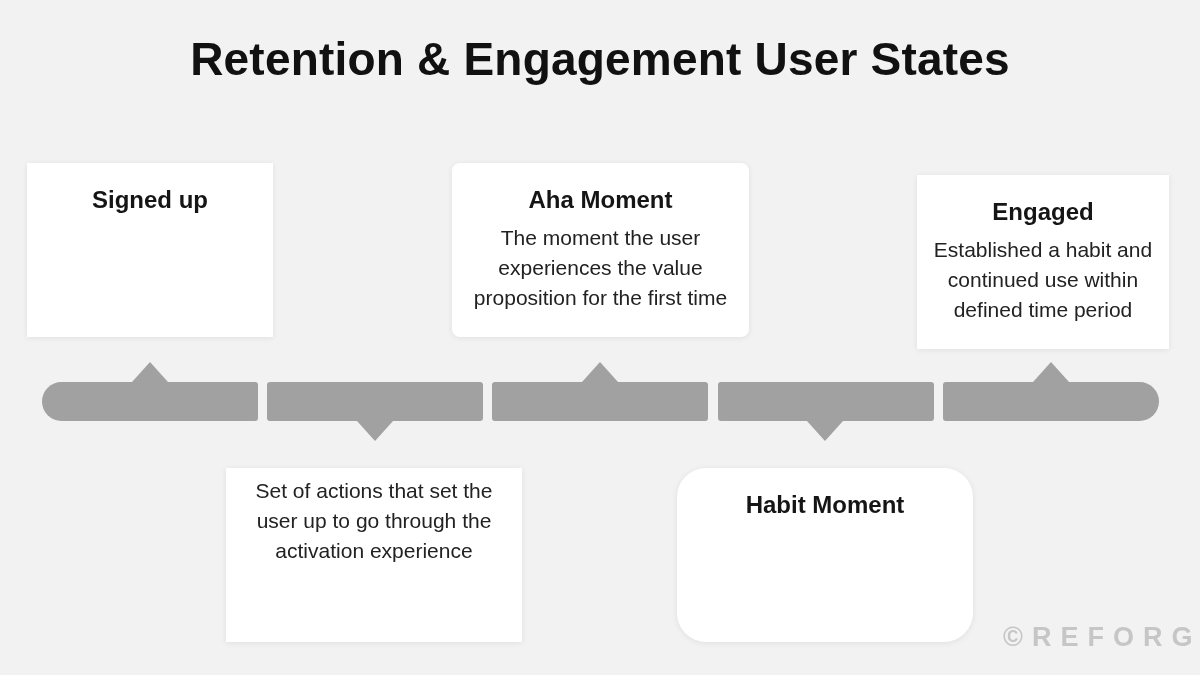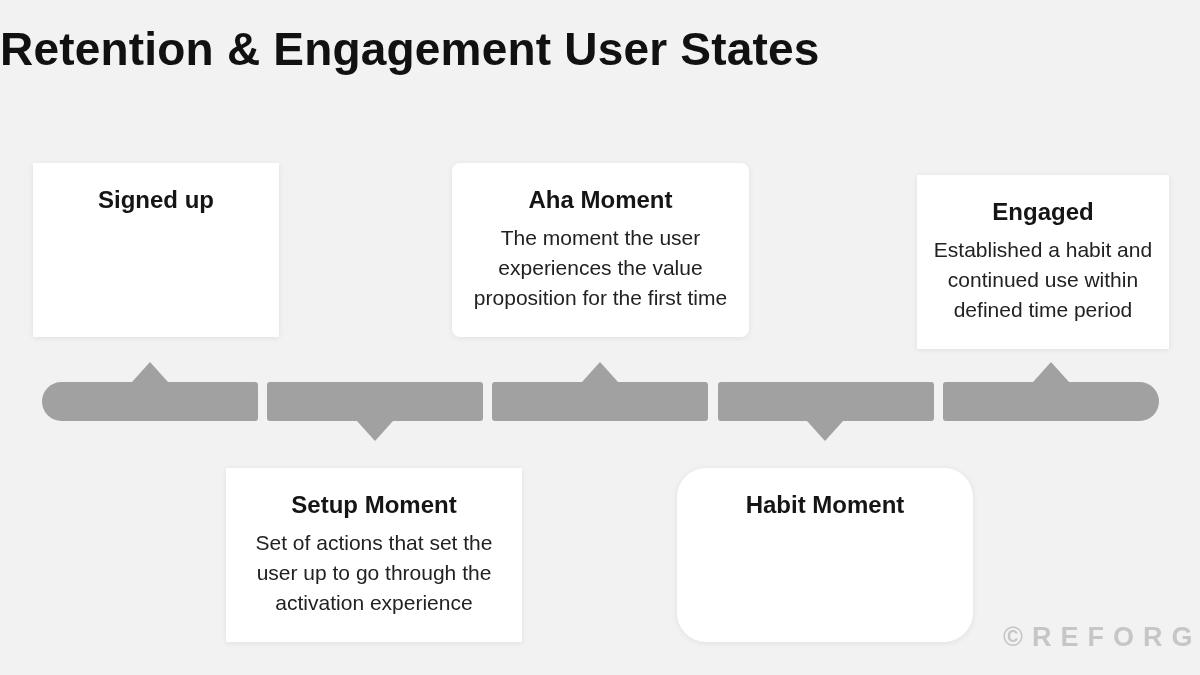--- a/index.html
+++ b/index.html
@@ -2,22 +2,22 @@
 <html><head>
 <meta charset="utf-8">
 <style>
   html, body { margin: 0; padding: 0; }
   body {
     width: 1200px; height: 675px; overflow: hidden;
     background: #f2f2f2; position: relative;
     font-family: "Liberation Sans", sans-serif; color: #111;
   }
   .title {
-    position: absolute; left: 0; top: 22px; width: 1200px;
-    font-size: 46px; font-weight: bold;
+    position: absolute; left: 0; top: 32px; width: 1200px;
+    text-align: center; font-size: 46px; font-weight: bold;
     letter-spacing: 0.2px; color: #111;
   }
   .card {
     position: absolute; background: #ffffff;
     box-shadow: 0 1px 6px rgba(0,0,0,0.08);
     text-align: center; box-sizing: border-box;
   }
   .card-title {
     display: block; font-size: 24px; font-weight: bold; color: #151515;
     margin-top: 22px; line-height: 30px;
@@ -42,21 +42,21 @@
   .watermark {
     position: absolute; left: 1003px; top: 622px;
     font-size: 27px; font-weight: bold; color: #c6c6c6; letter-spacing: 9px;
   }
 </style>
 </head>
 <body>
 
 <div class="title">Retention &amp; Engagement User States</div>
 
-<div class="card gap" style="left:33px; top:163px; width:246px; height:174px;">
+<div class="card gap" style="left:27px; top:163px; width:246px; height:174px;">
   <span class="card-title">Signed up</span>
 </div>
 
 <div class="card" style="left:452px; top:163px; width:297px; height:174px;border-radius:8px;">
   <span class="card-title">Aha Moment</span>
   <span class="card-desc">The moment the user
 experiences the value
 proposition for the first time</span>
 </div>
 
@@ -75,21 +75,20 @@
   <div class="seg last" style="left:943px; width:216px;"></div>
 
   <div class="arrow-up" style="left:132px;"></div>
   <div class="arrow-down" style="left:357px;"></div>
   <div class="arrow-up" style="left:582px;"></div>
   <div class="arrow-down" style="left:807px;"></div>
   <div class="arrow-up" style="left:1033px;"></div>
 </div>
 
 <div class="card" style="left:226px; top:468px; width:296px; height:174px;">
-  <span class="card-title">Setup Moment</span>
   <span class="card-desc">Set of actions that set the
 user up to go through the
 activation experience</span>
 </div>
 
 <div class="card" style="left:677px; top:468px; width:296px; height:174px;border-radius:29px;">
   <span class="card-title">Habit Moment</span>
 </div>
 
 <div class="watermark">©REFORGE</div>

